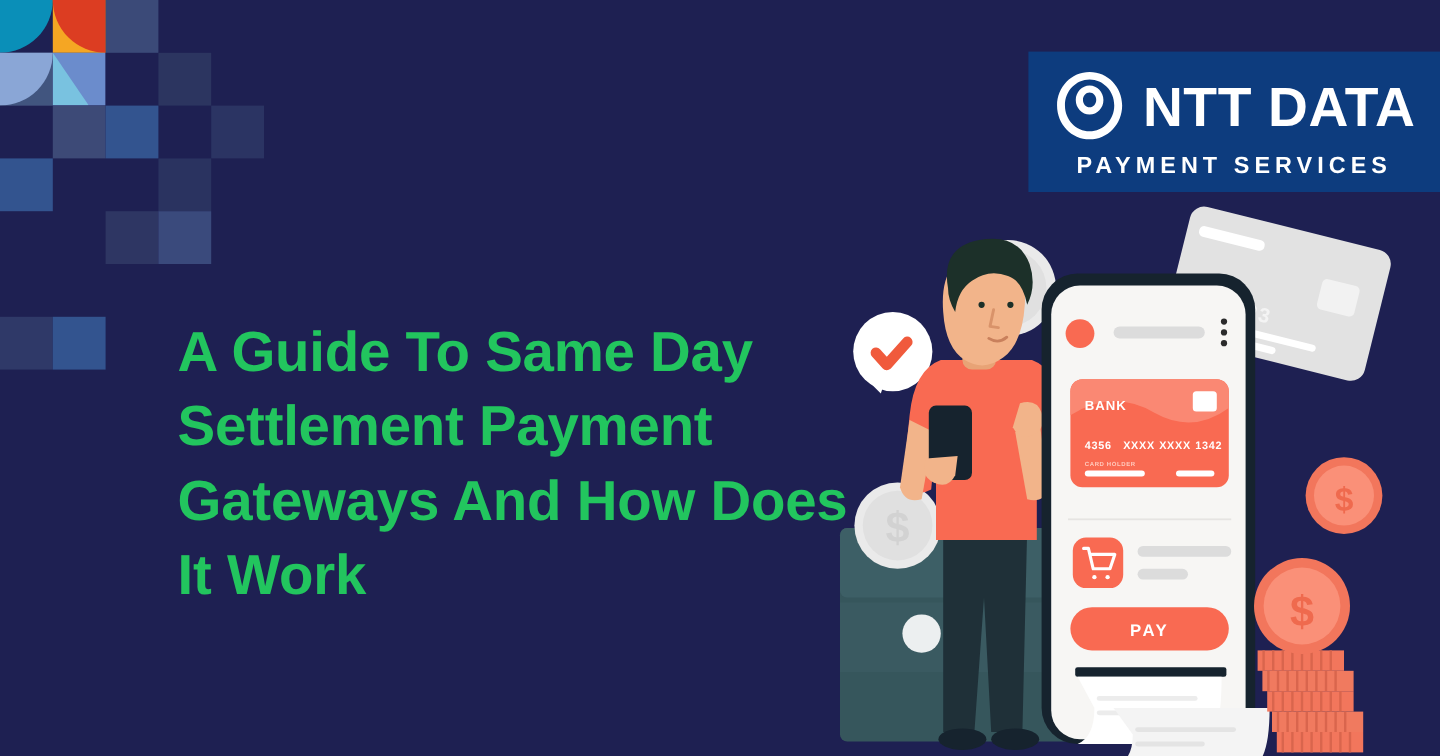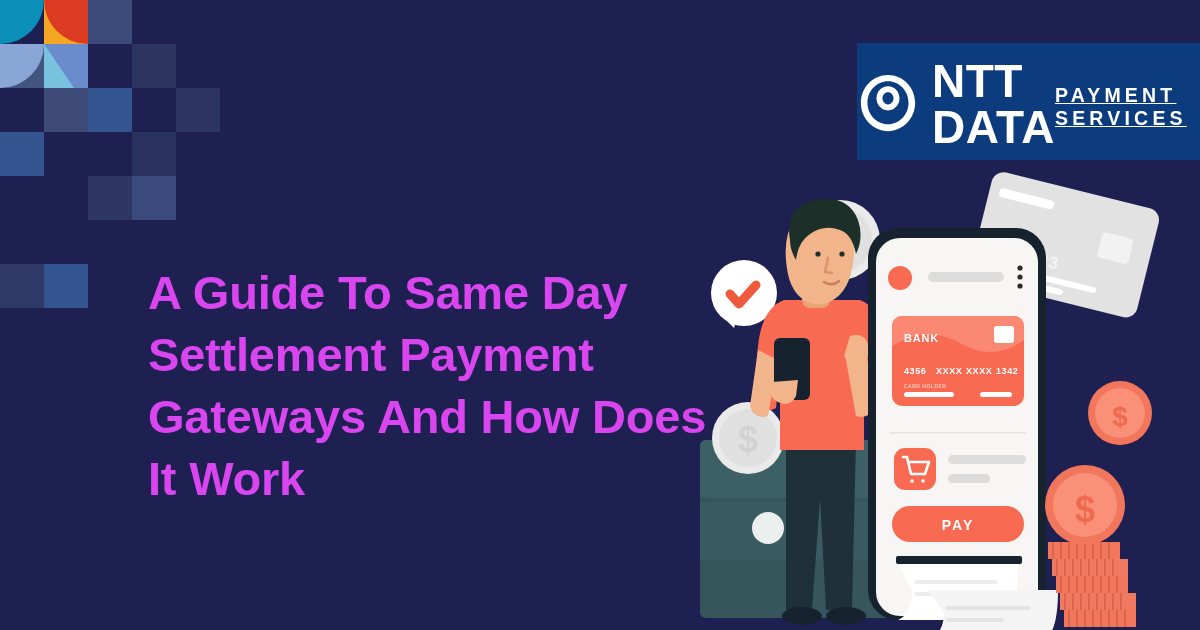--- a/index.html
+++ b/index.html
@@ -32,49 +32,48 @@
   #cm-bl { left:0; top:44px; background:#41557f; }
   #cm-bl-in { position:absolute; left:0; top:0; width:44px; height:44px;
               background:#8aa6d6; border-bottom-right-radius:44px; }
   #cm-br { left:44px; top:44px; background:#6b8ccc; }
   #cm-br-in { position:absolute; left:44px; top:44px; width:30px; height:44px;
               background:#79c2e0; clip-path:polygon(0 100%, 100% 100%, 0 0); }
 
   
   #title-block { position:absolute; left:148px; top:262px; width:560px; }
   #headline {
-    color:#d946ef;
+    color:#22c55e;
     font-size:47px;
     line-height:62px;
     font-weight:700;
     letter-spacing:-0.2px;
     font-family:"Liberation Sans", sans-serif;
   }
 
   
   #logo-box {
     position:absolute; left:857px; top:43px;
     width:343px; height:117px;
     background:#0d3c7e;
-    display:flex; 
+    display:flex; flex-direction:column;
     align-items:center; justify-content:center;
     padding-top:4px;
   }
   #logo-row { display:flex; align-items:center; gap:13px; }
   #logo-mark { width:62px; height:62px; position:relative; flex:0 0 auto; }
   #logo-wordmark {
     color:#ffffff; font-size:46px; font-weight:700;
     letter-spacing:0.5px; line-height:1;
     font-family:"Liberation Sans", sans-serif;
   }
   #logo-sub {
     color:#ffffff; font-size:19.5px; font-weight:600;
     letter-spacing:4.2px; margin-top:7px;
     font-family:"Liberation Sans", sans-serif;
-    text-decoration:underline;
   }
 
   
   #art { position:absolute; left:690px; top:150px; width:510px; height:480px;text-align:center; }
   #art svg { display:block; }
 </style>
 </head>
 <body>
 
 <div id="banner">

